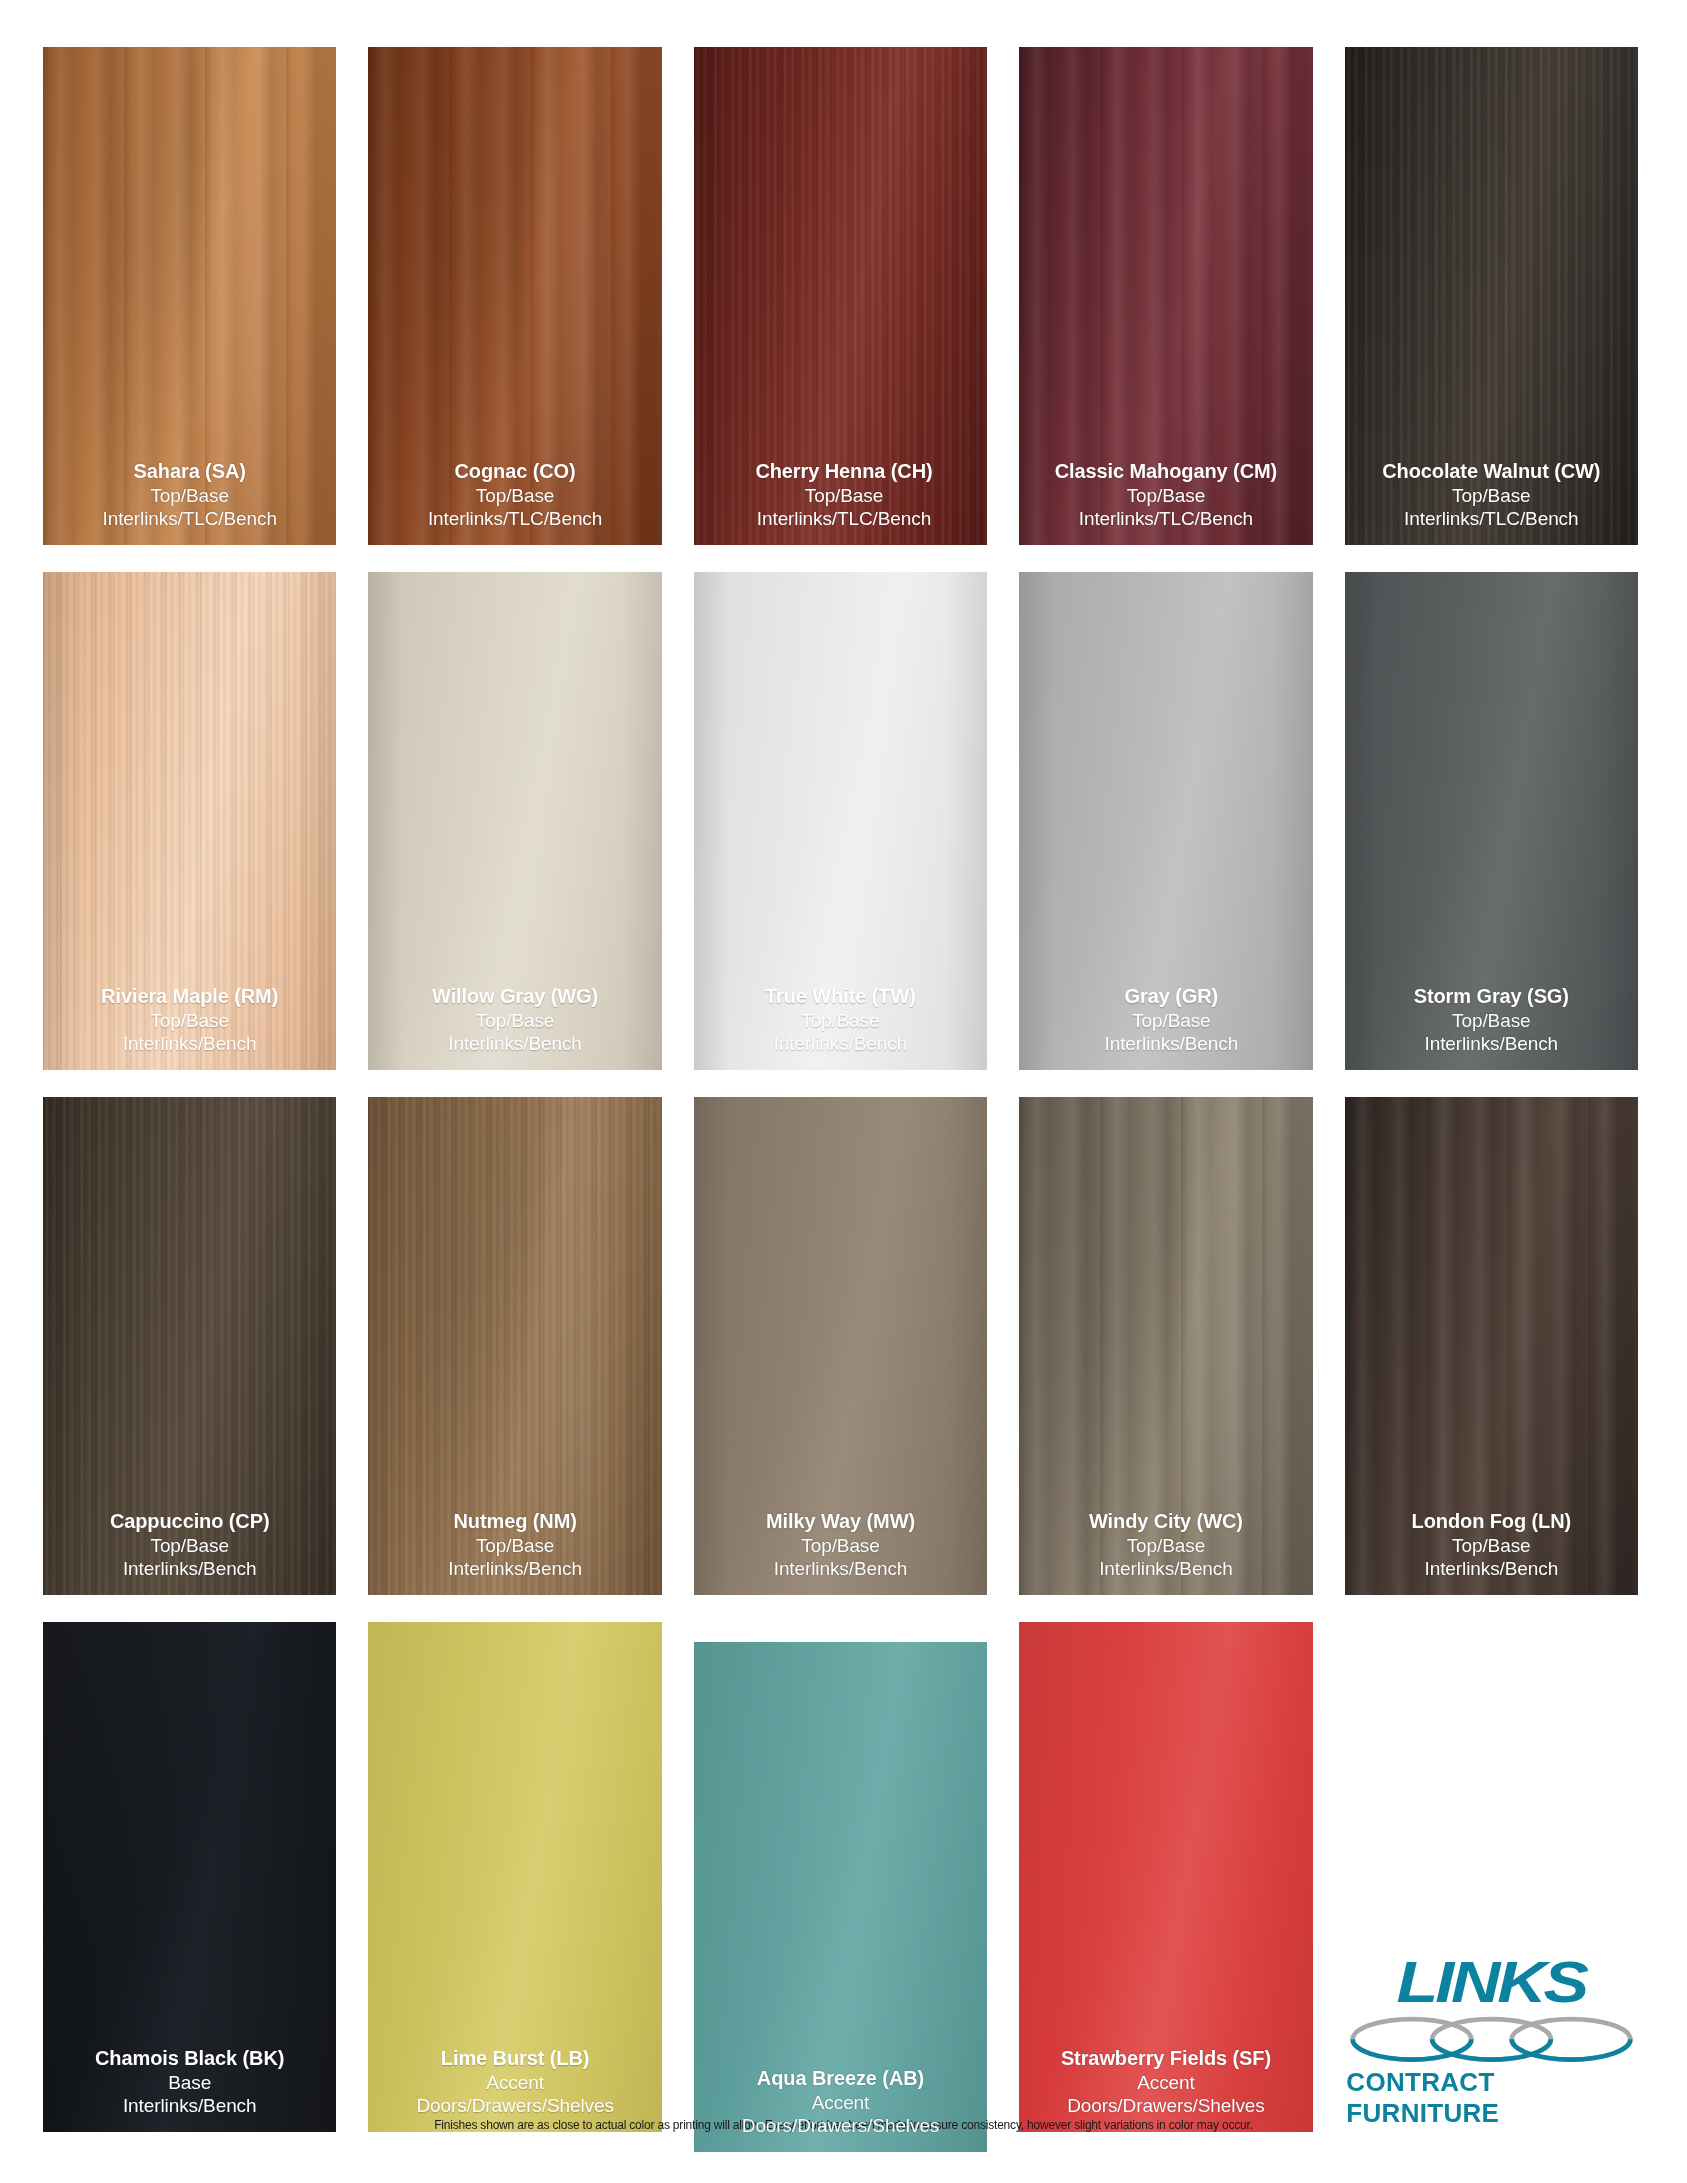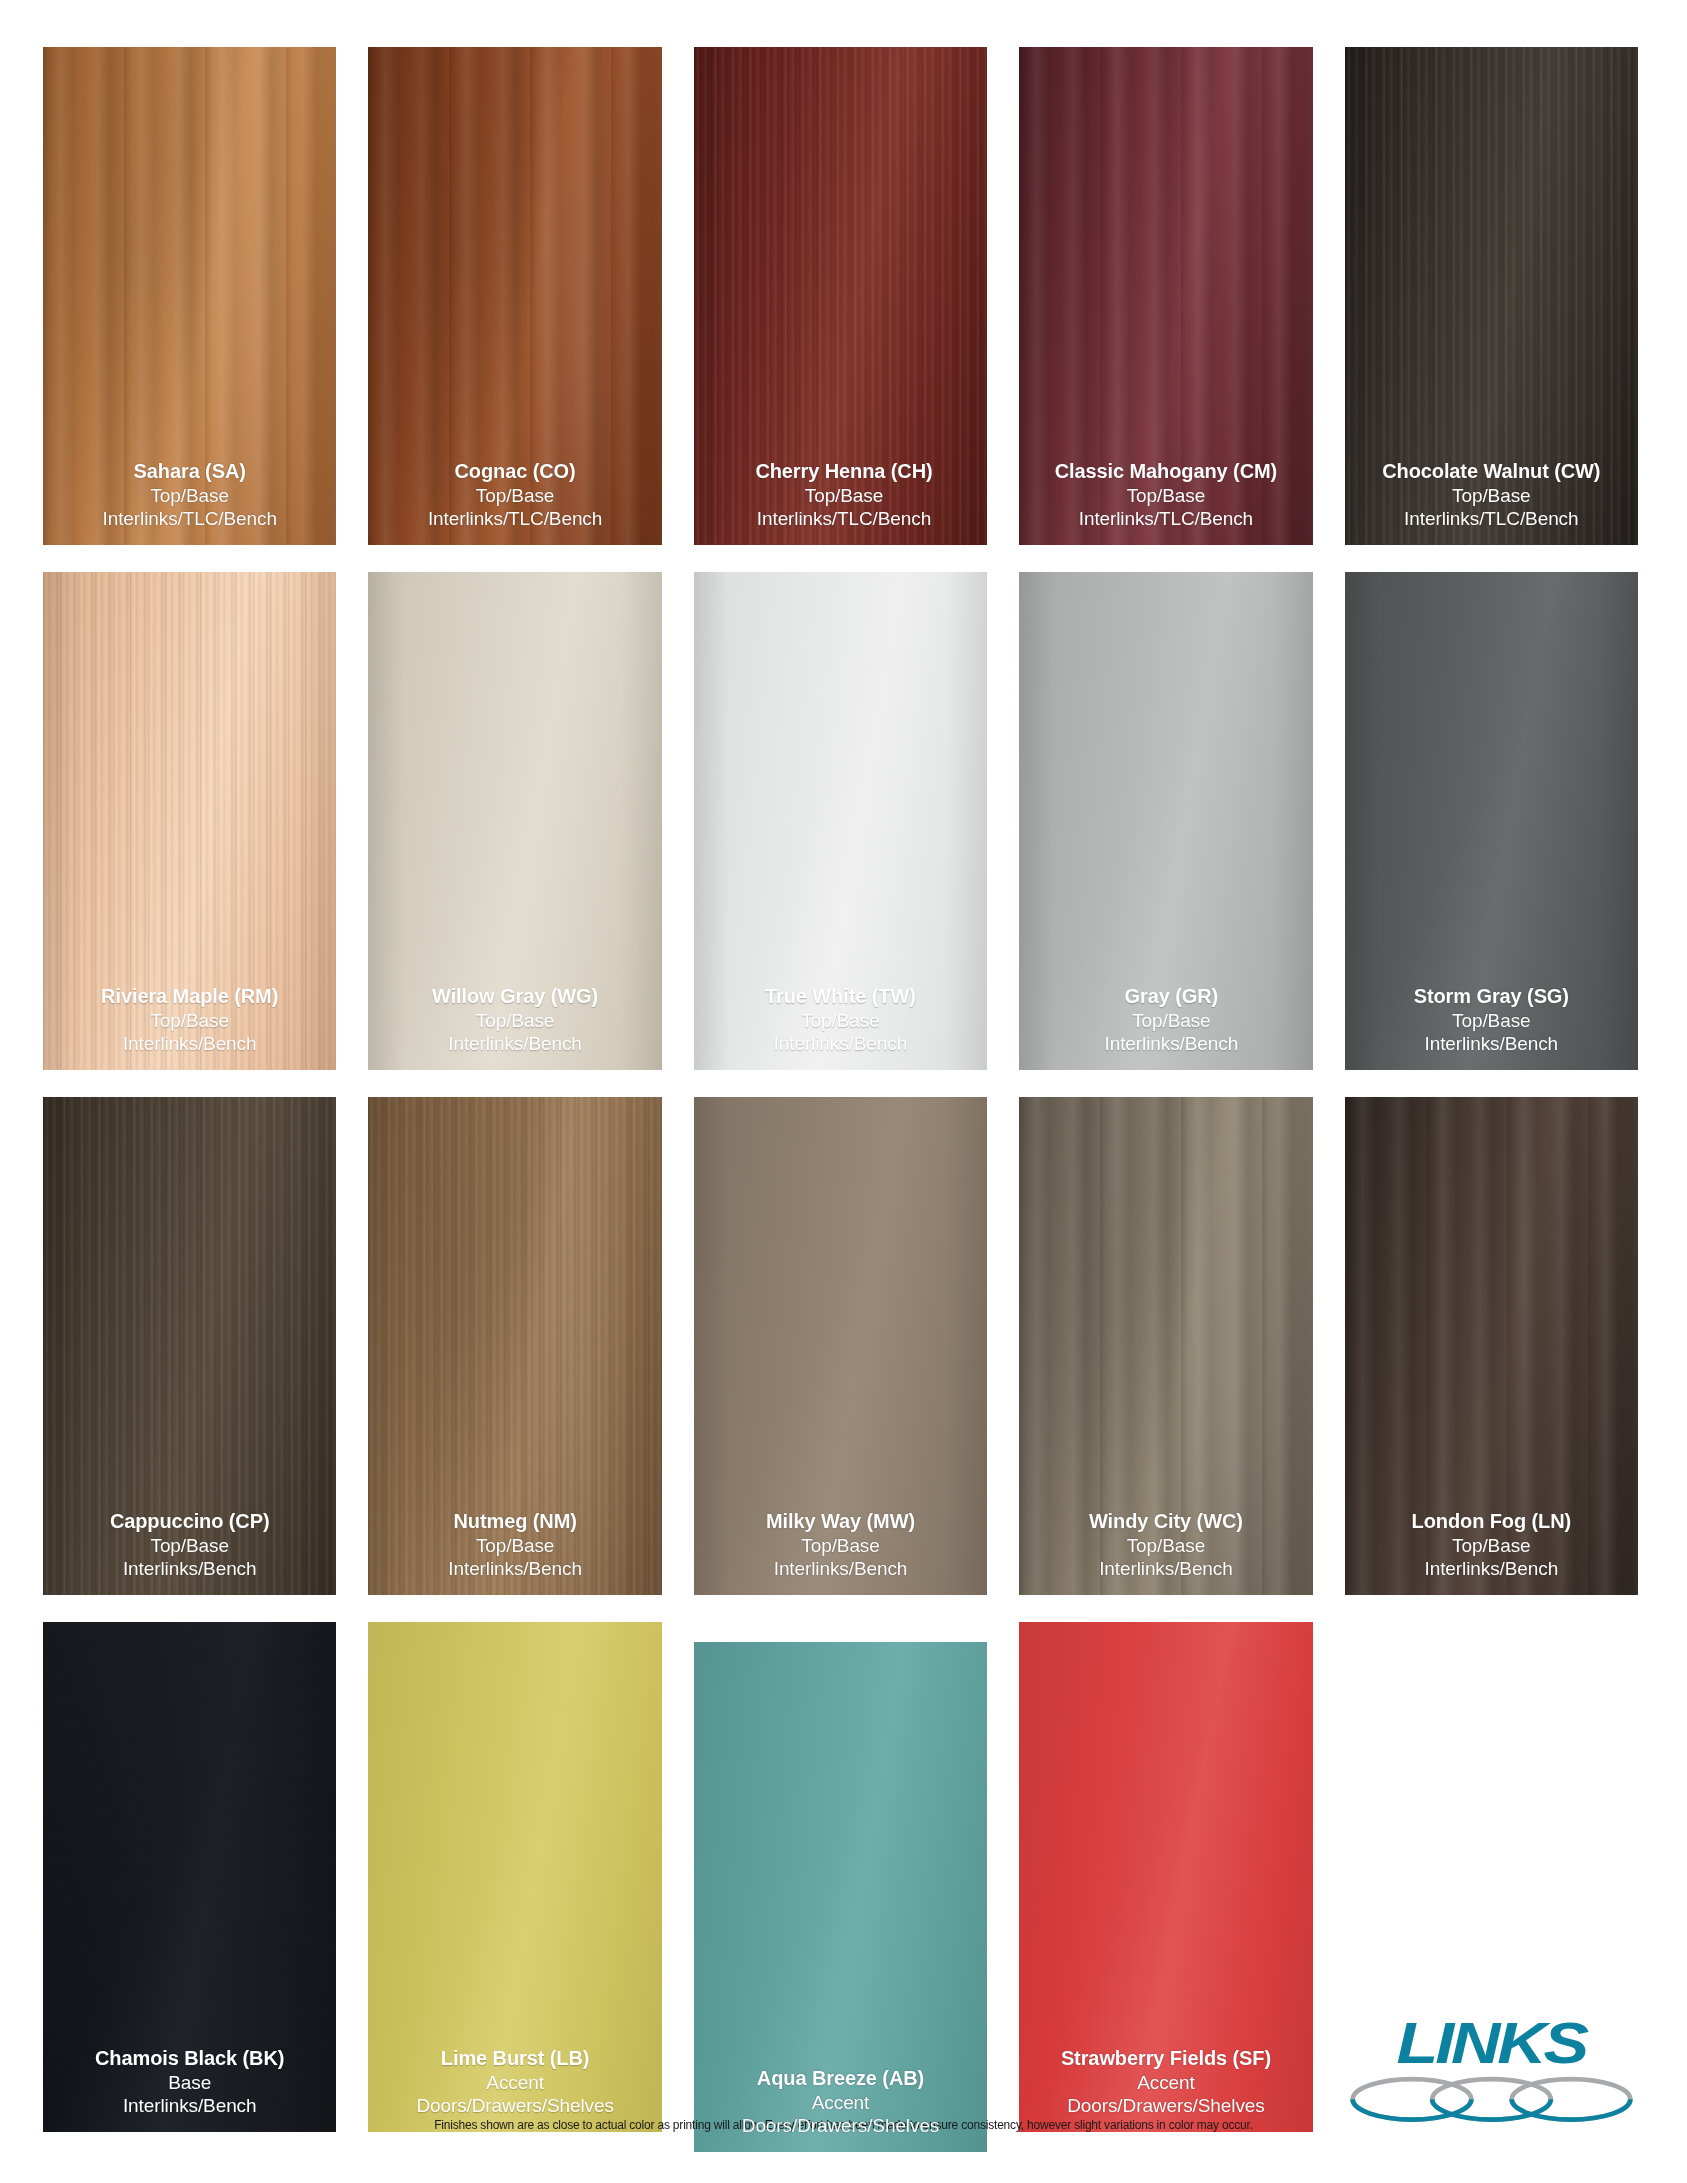--- a/index.html
+++ b/index.html
@@ -369,20 +369,21 @@
         <div class="logo-inner">
           <div class="logo-wordmark" style="color: rgb(13, 130, 160);">LINKS</div>
           <svg class="logo-rings" viewBox="0 0 420 92">
             <ellipse cx="92" cy="48" rx="88" ry="30" fill="none" stroke="#A7A9AC" stroke-width="7"></ellipse>
             <ellipse cx="210" cy="48" rx="88" ry="30" fill="none" stroke="#A7A9AC" stroke-width="7"></ellipse>
             <ellipse cx="328" cy="48" rx="88" ry="30" fill="none" stroke="#A7A9AC" stroke-width="7"></ellipse>
             <path d="M 4 48 A 88 30 0 0 0 180 48" fill="none" stroke="#0D82A0" stroke-width="7"></path>
             <path d="M 122 48 A 88 30 0 0 0 298 48" fill="none" stroke="#0D82A0" stroke-width="7"></path>
             <path d="M 240 48 A 88 30 0 0 0 416 48" fill="none" stroke="#0D82A0" stroke-width="7"></path>
           </svg>
+          <div class="logo-tagline" style="color: rgb(13, 130, 160);">CONTRACT FURNITURE</div>
         </div>
       </div>
     </div>
 
   </div>
 
   <div class="footer">Finishes shown are as close to actual color as printing will allow. Every effort has been made to ensure consistency, however slight variations in color may occur.</div>
 
 </div>
 

